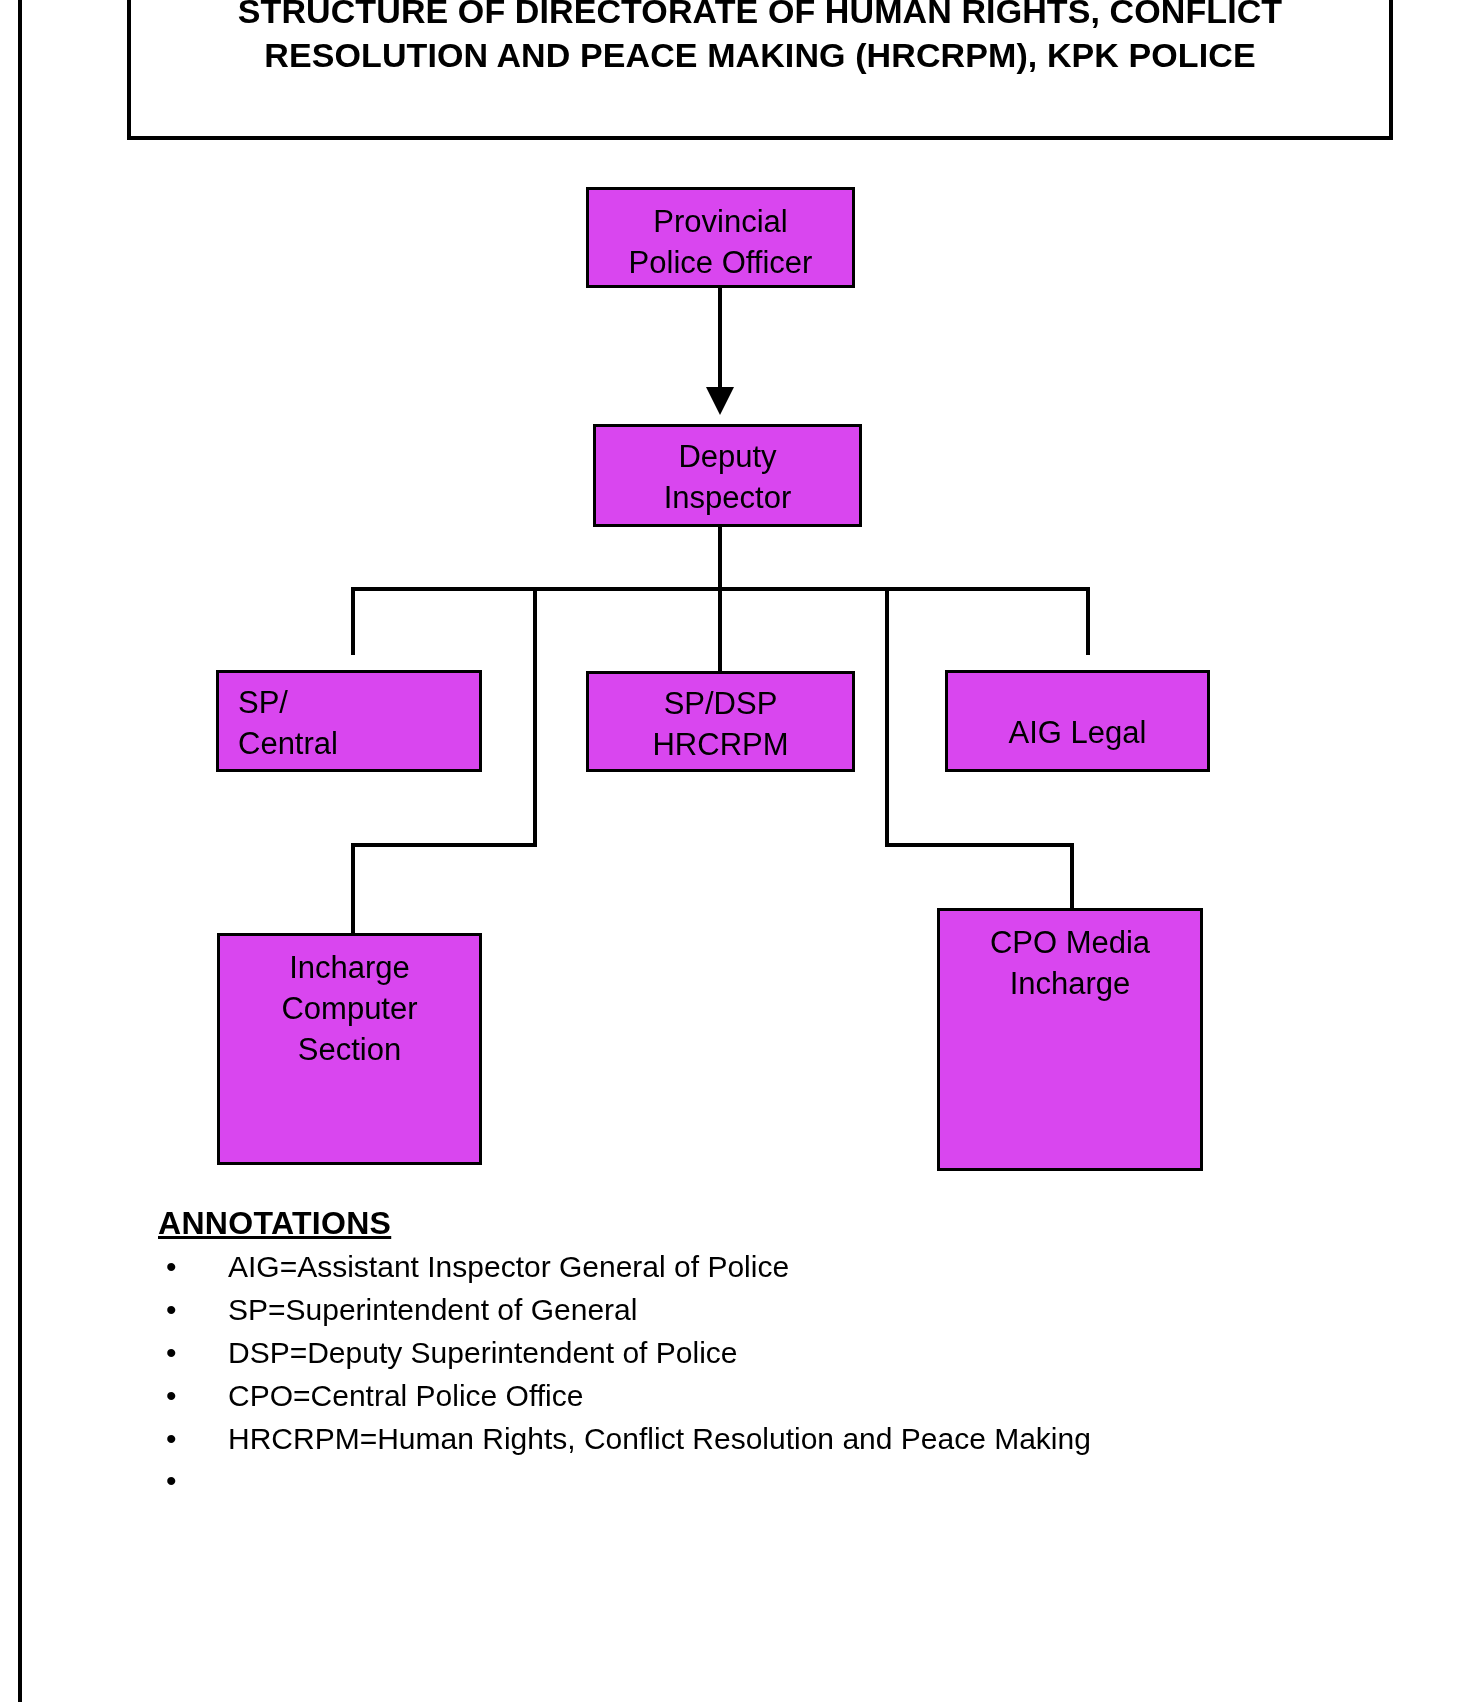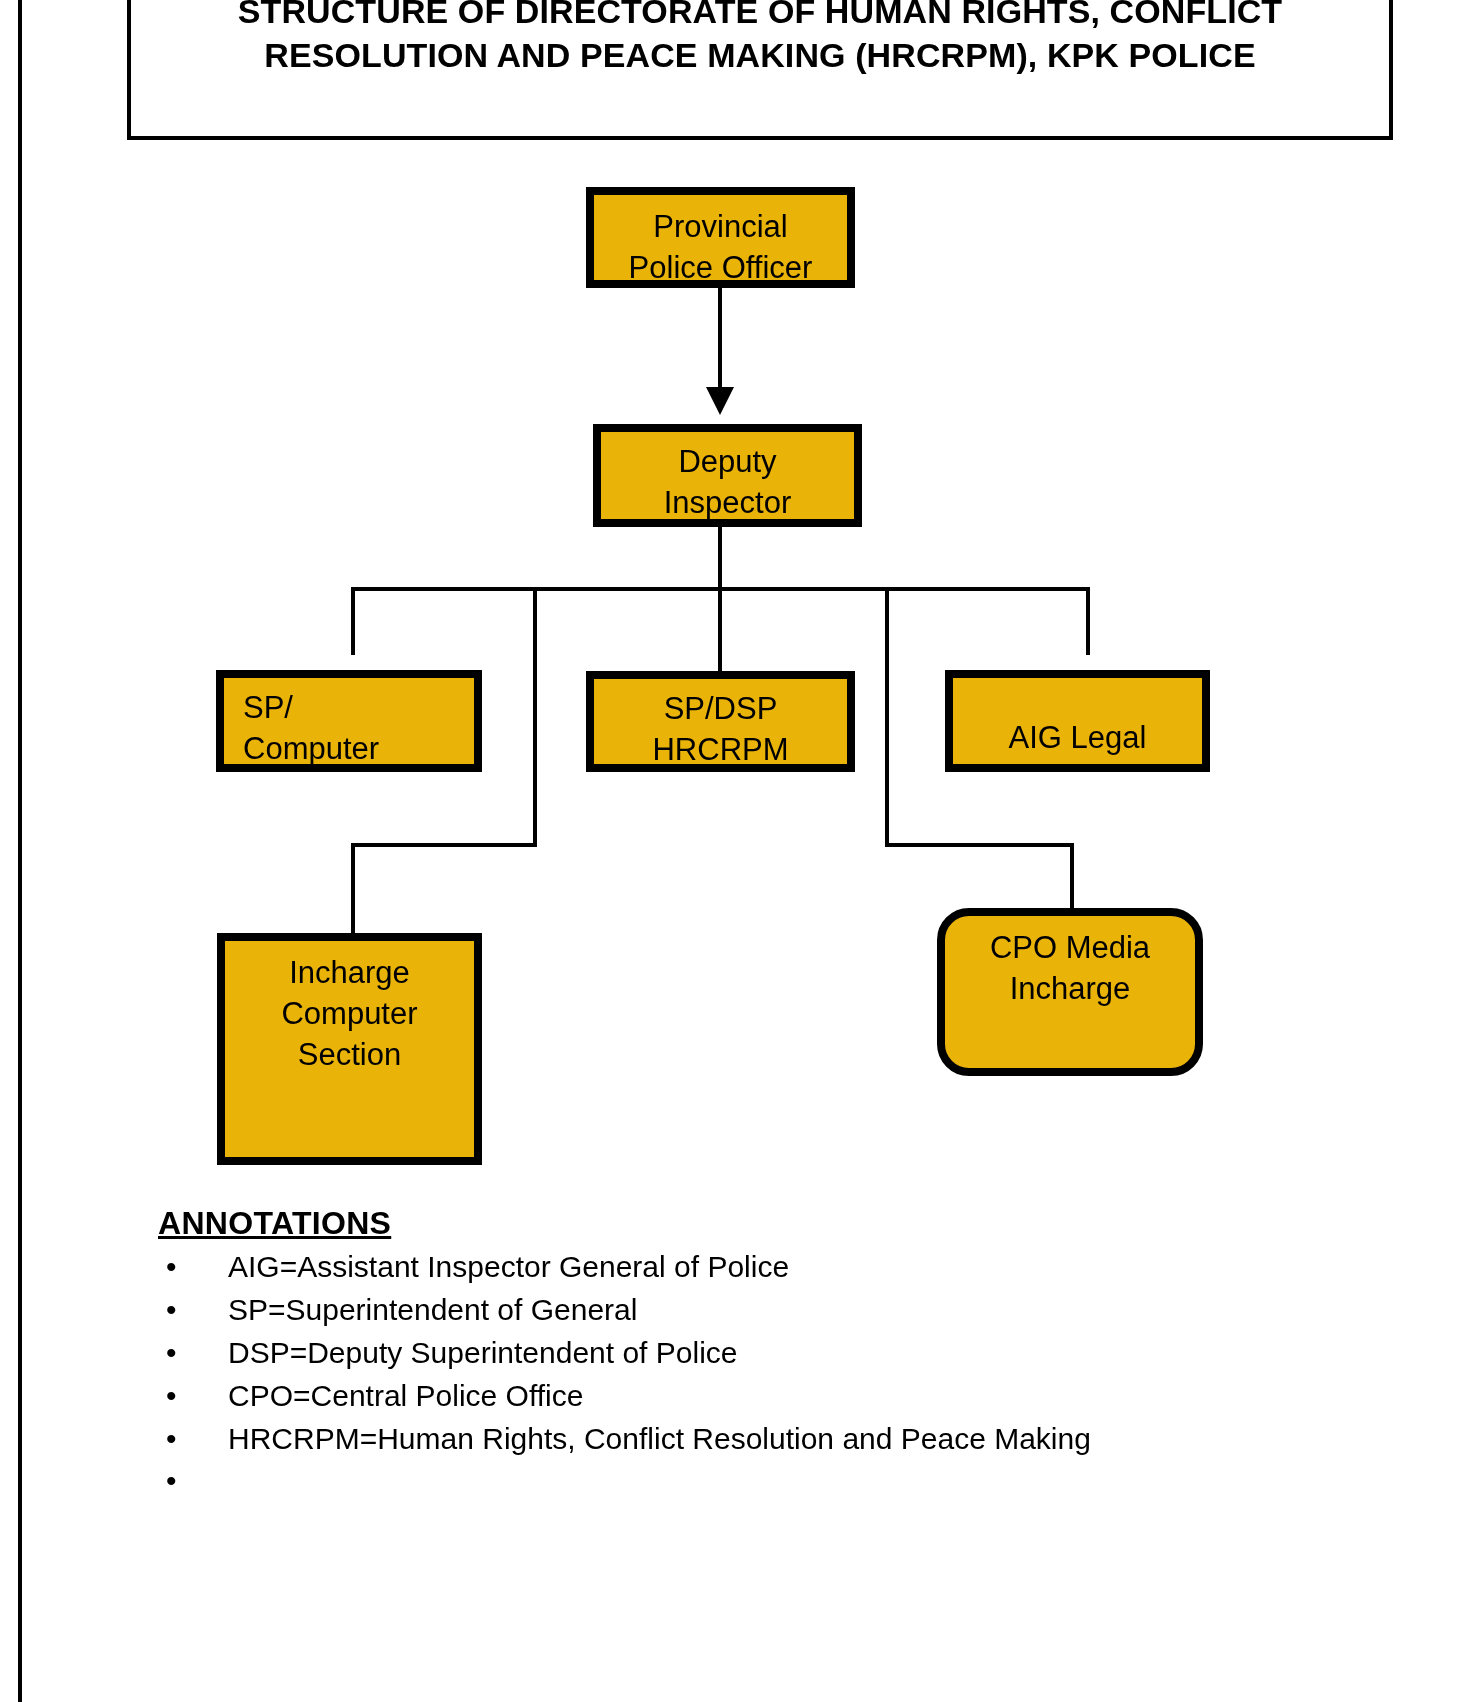--- a/index.html
+++ b/index.html
@@ -42,23 +42,23 @@
     font-weight: bold;
     line-height: 1.28;
     text-align: center;
     letter-spacing: 0.1px;
     padding: 0 34px;
   }
 
   
   .node {
     position: absolute;
-    border: 8px solid #000000;
+    border: 3px solid #000000;
     box-sizing: border-box;
-    background: #eab308;
+    background: #d946ef;
   }
   .node .node-label {
     font-size: 31px;
     line-height: 1.32;
     white-space: pre-line;
   }
   .node.center .node-label { text-align: center; }
   .node.left   .node-label { text-align: left; }
 
   
@@ -73,21 +73,21 @@
 
   #node-spdsp { left: 586px;  top: 671px; width: 269px; height: 101px; }
   #node-spdsp .node-label { padding-top: 10px; }
 
   #node-aig   { left: 945px;  top: 670px; width: 265px; height: 102px; }
   #node-aig .node-label { padding-top: 40px; }
 
   #node-ics   { left: 217px;  top: 933px; width: 265px; height: 232px; }
   #node-ics .node-label { padding-top: 12px; }
 
-  #node-cpo   { left: 937px;  top: 908px; width: 266px; height: 168px; border-radius: 32px; }
+  #node-cpo   { left: 937px;  top: 908px; width: 266px; height: 263px; }
   #node-cpo .node-label { padding-top: 12px; }
 
   
   .ln-v { position: absolute; width: 4px;  background: #000000; }
   .ln-h { position: absolute; height: 4px; background: #000000; }
 
   .arrow-head {
     position: absolute;
     width: 0; height: 0;
     border-left: 14px solid transparent;
@@ -143,21 +143,21 @@
 Police Officer</div>
 </div>
 
 <div class="node center" id="node-dig">
   <div class="node-label">Deputy
 Inspector</div>
 </div>
 
 <div class="node left" id="node-spres">
   <div class="node-label">SP/
-Computer</div>
+Central</div>
 </div>
 
 <div class="node center" id="node-spdsp">
   <div class="node-label">SP/DSP
 HRCRPM</div>
 </div>
 
 <div class="node center" id="node-aig">
   <div class="node-label">AIG Legal</div>
 </div>

